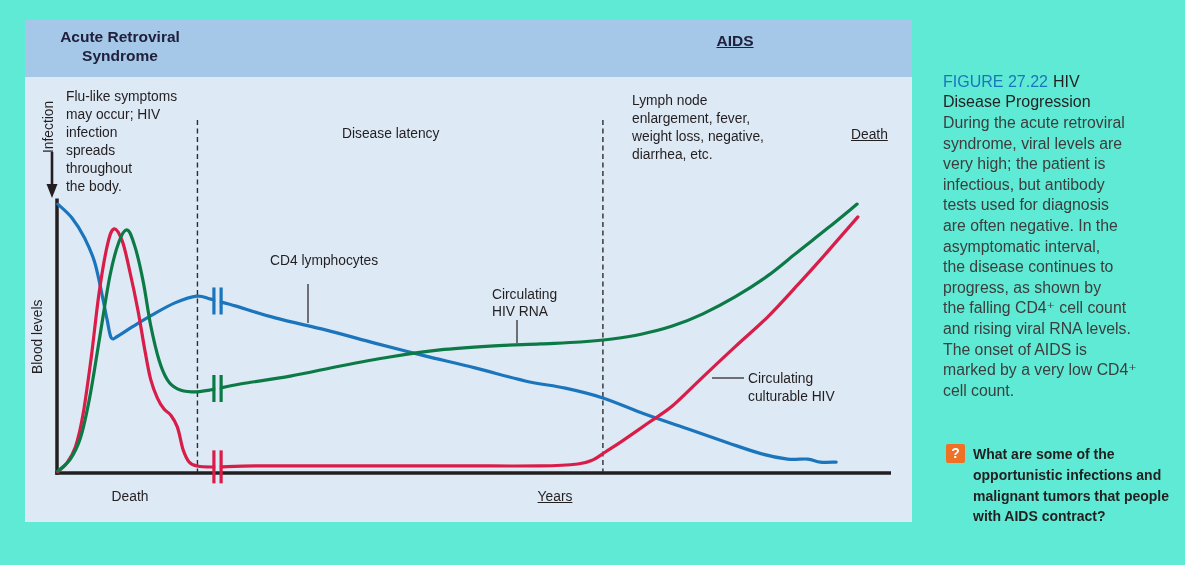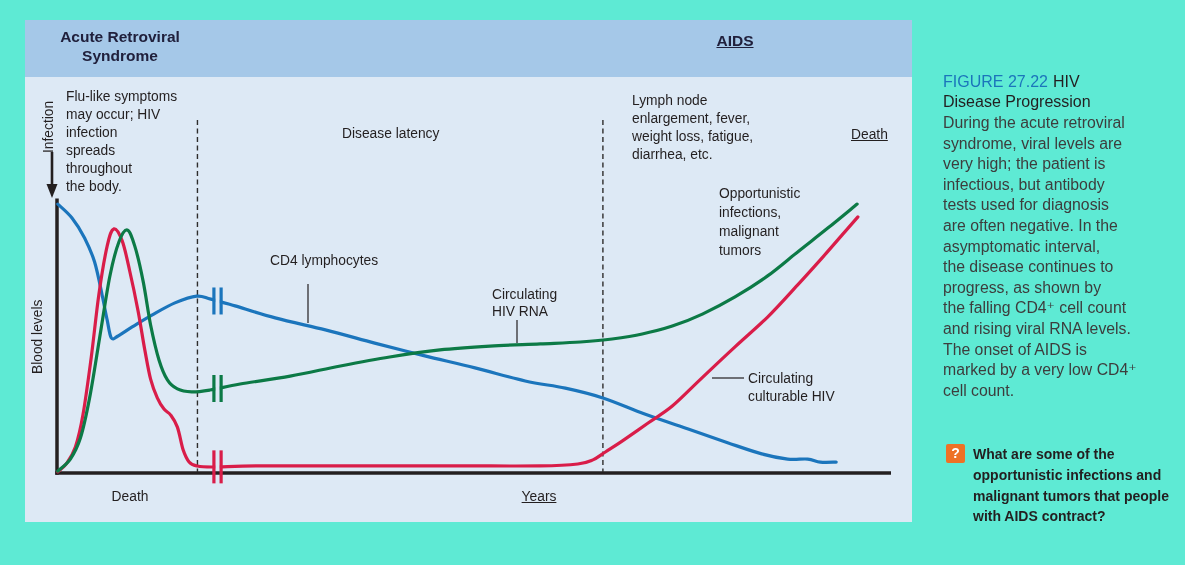--- a/index.html
+++ b/index.html
@@ -78,31 +78,27 @@
 infection
 spreads
 throughout
 the body.</div>
   <div class="lbl" style="left:342px;top:125px;">Disease latency</div>
   <div class="lbl" style="left:270px;top:252px;">CD4 lymphocytes</div>
   <div class="lbl" style="left:492px;top:287px;line-height:16.5px;">Circulating
 HIV RNA</div>
   <div class="lbl" style="left:632px;top:92px;">Lymph node
 enlargement, fever,
-weight loss, fatigue,
+weight loss, negative,
 diarrhea, etc.</div>
   <div class="lbl" style="left:851px;top:126px;text-decoration:underline;">Death</div>
-  <div class="lbl" style="left:719px;top:184px;line-height:19px;">Opportunistic
-infections,
-malignant
-tumors</div>
   <div class="lbl" style="left:748px;top:370px;">Circulating
 culturable HIV</div>
   <div class="lbl" style="left:80px;top:488px;width:100px;text-align:center;">Death</div>
-  <div class="lbl" style="left:489px;top:488px;width:100px;text-align:center;text-decoration:underline;">Years</div>
+  <div class="lbl" style="left:505px;top:488px;width:100px;text-align:center;text-decoration:underline;">Years</div>
 
   <div class="caption">
     <div class="cap-head"><span class="cap-num">FIGURE 27.22</span><span class="cap-title">HIV Disease Progression</span></div>
     <div class="cap-body">During the acute retroviral
 syndrome, viral levels are
 very high; the patient is
 infectious, but antibody
 tests used for diagnosis
 are often negative. In the
 asymptomatic interval,

